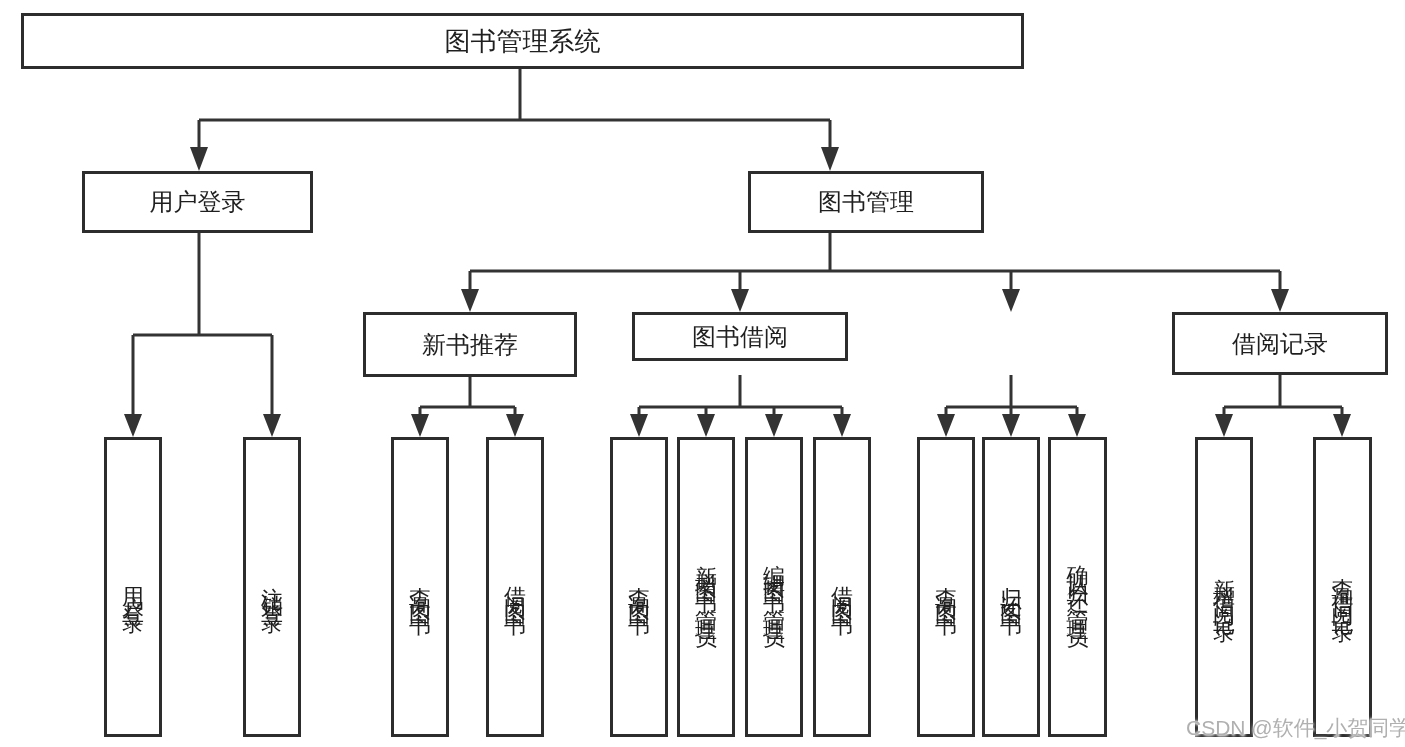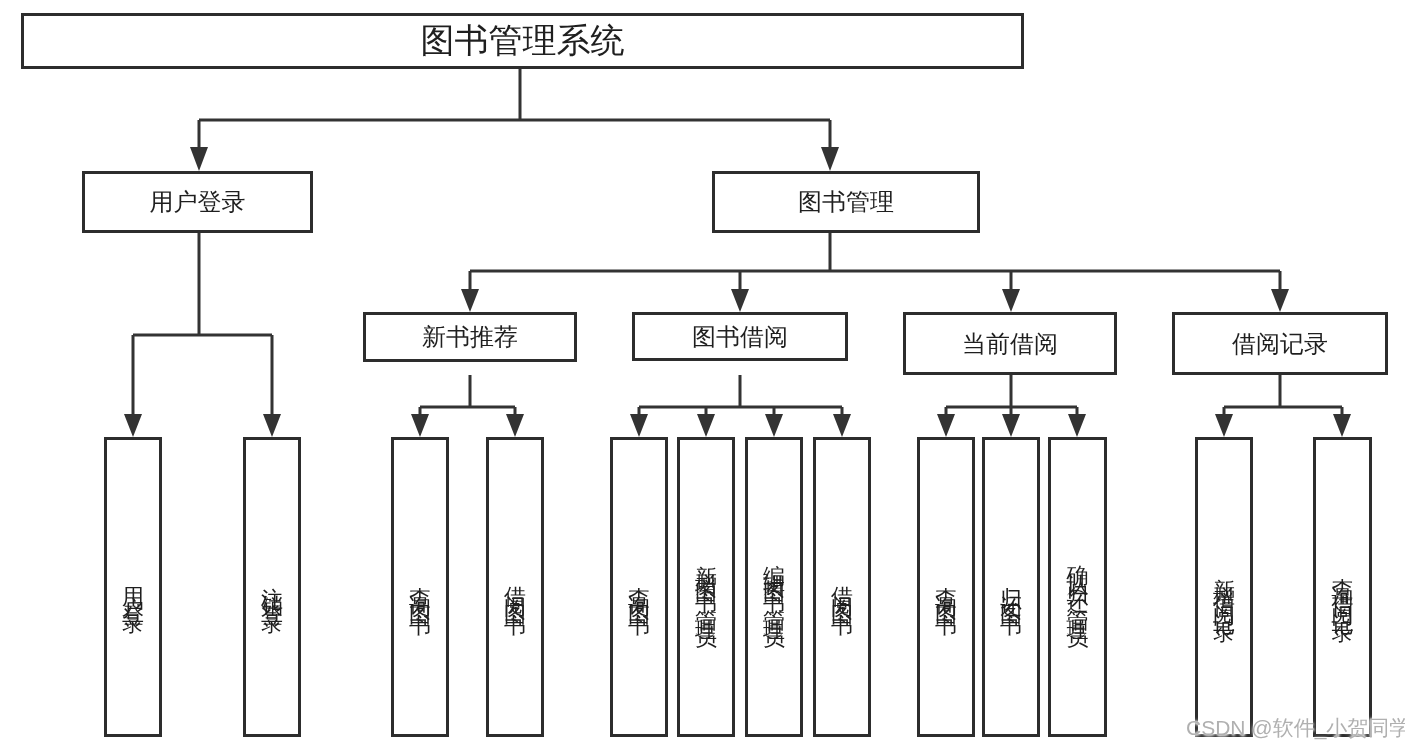--- a/index.html
+++ b/index.html
@@ -43,21 +43,21 @@
     background:var(--background);
     display:flex;
     align-items:center;
     justify-content:center;
     color:var(--text);
   }
   .hbox{
     font-size:24px;
   }
   .rootbox{
-    font-size:34px;
+    font-size:26px;
   }
   .vbox .lbl{
     writing-mode:vertical-rl;
     text-orientation:mixed;
     font-size:22px;
     letter-spacing:9px;
     line-height:1;
     white-space:nowrap;
   }
   .lbl{display:block;}
@@ -134,33 +134,30 @@
       M1333 414 L1351 414 L1342 437 Z"></path>
   </svg>
 
   <div class="box hbox rootbox" style="left:21px;top:13px;width:1003px;height:56px">
     <span class="lbl">图书管理系统</span>
   </div>
 
   <div class="box hbox" style="left:82px;top:171px;width:231px;height:62px">
     <span class="lbl">用户登录</span>
   </div>
-  <div class="box hbox" style="left:712px;top:171px;width:268px;height:62px">
+  <div class="box hbox" style="left:748px;top:171px;width:236px;height:62px">
     <span class="lbl">图书管理</span>
   </div>
 
-  <div class="box hbox" style="left:363px;top:312px;width:214px;height:50px">
+  <div class="box hbox" style="left:363px;top:312px;width:214px;height:65px">
     <span class="lbl">新书推荐</span>
   </div>
   <div class="box hbox" style="left:632px;top:312px;width:216px;height:49px">
     <span class="lbl">图书借阅</span>
   </div>
-  <div class="box hbox" style="left:903px;top:312px;width:214px;height:63px">
-    <span class="lbl">当前借阅</span>
-  </div>
   <div class="box hbox" style="left:1172px;top:312px;width:216px;height:63px">
     <span class="lbl">借阅记录</span>
   </div>
 
   <div class="box vbox" style="left:104px;top:437px;width:58px;height:300px">
     <span class="lbl">用户登录</span>
   </div>
   <div class="box vbox" style="left:243px;top:437px;width:58px;height:300px">
     <span class="lbl">注销登录</span>
   </div>

